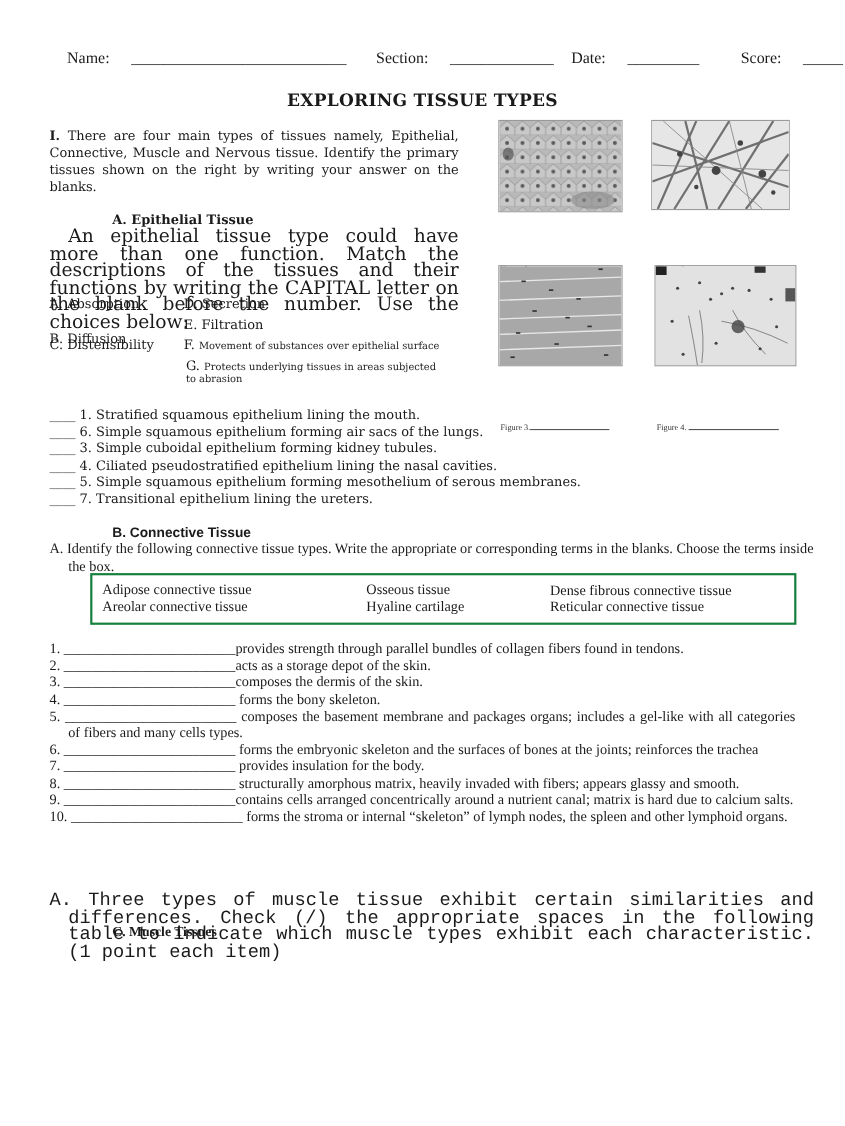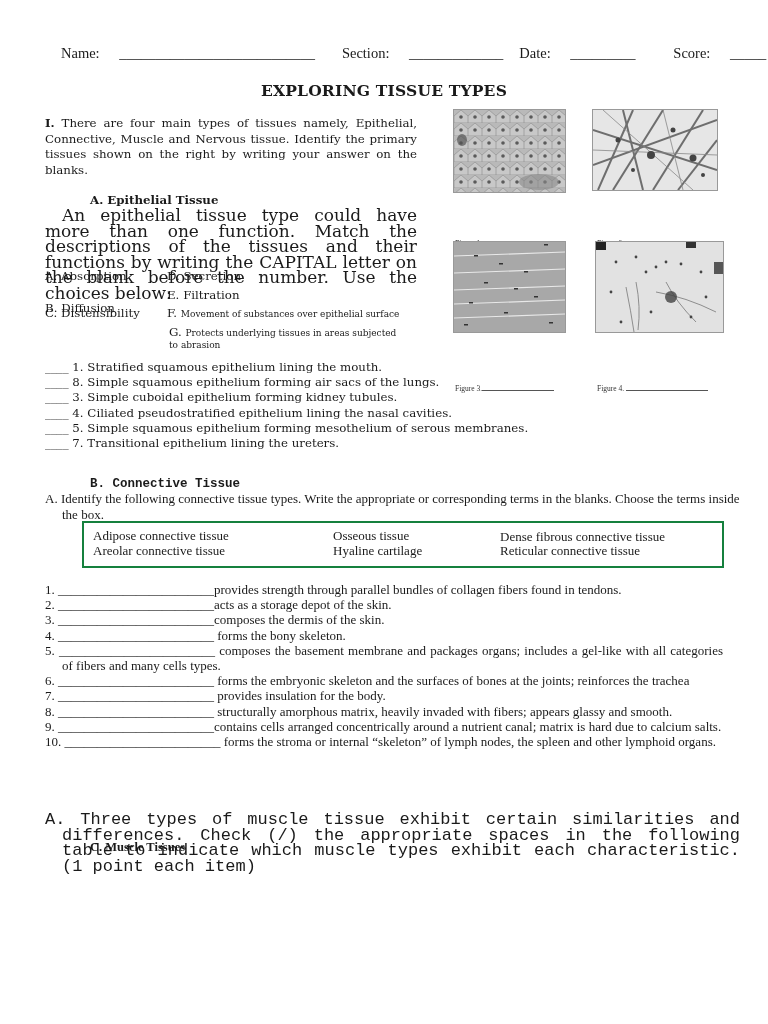--- a/index.html
+++ b/index.html
@@ -6,33 +6,33 @@
   body {
     width: 768px; height: 1024px; position: relative; overflow: hidden;
     font-family: "DejaVu Serif", "Liberation Serif", serif;
     color: #1a1a1a;
   }
   .abs { position: absolute; }
   .hdr { top: 45px; left: 45px; font-size: 13px; white-space: nowrap; font-family: "Liberation Serif", serif; font-size: 14.5px; }
   .hdr span { margin-right: 0; margin-left: 16px; }
   .title { top: 81px; left: 0; width: 768px; text-align: center; font-weight: bold; font-size: 15.5px; letter-spacing: 0.2px; }
   .intro { top: 116px; left: 45px; width: 372px; font-size: 11.8px; line-height: 15.6px; text-align: justify; }
-  .sechead { font-weight: bold; font-size: 11.8px; }
+  .sechead { font-weight: bold; font-size: 11.8px; margin-left: 12px; }
   .secA { top: 193px; left: 90px; }
   .epi-desc { top: 208px; left: 45px; width: 372px; font-size: 17px; line-height: 15.6px; text-align: justify; text-indent: 17px; }
   .choices { left: 45px; font-size: 11.8px; }
   .choice-row { position: absolute; white-space: nowrap; }
   .small-choice { font-size: 9px; }
-  .epi-items { top: 360px; left: 45px; font-size: 11.8px; line-height: 15.2px; }
+  .epi-items { top: 370px; left: 45px; font-size: 11.8px; line-height: 15.2px; }
   .epi-items div { white-space: nowrap; }
   .figures { top: 107px; left: 450px; width: 290px; height: 260px; }
   .fig-img { position: absolute; border: 1px solid #999; }
   .fig-cap { position: absolute; font-family: "Liberation Serif", serif; font-size: 7.5px; color: #333; white-space: nowrap; margin-top: 32px; }
   .fig-line { display: inline-block; border-bottom: 1px solid #555; height: 6px; vertical-align: baseline; }
-  .secB { top: 477px; left: 90px; font-family: Liberation Mono, monospace; font-size: 12.5px; text-align: center; }
+  .secB { top: 477px; left: 90px; font-family: Liberation Sans, sans-serif; font-size: 12.5px; text-align: center; }
   .ct-inst { top: 491px; left: 45px; width: 690px; font-family: "Liberation Serif", serif; font-size: 13px; line-height: 15.5px; }
   .hang { padding-left: 17px; text-indent: -17px; }
   .termbox { top: 521px; left: 82px; width: 638px; height: 43px; border: 2px solid #15803d; font-family: "Liberation Serif", serif; font-size: 13px; }
   .term { position: absolute; white-space: nowrap; }
   .ct-items { top: 582px; left: 45px; width: 678px; font-family: "Liberation Serif", serif; font-size: 13px; line-height: 15.2px; text-align: justify; }
   .ct-item { padding-left: 17px; text-indent: -17px; }
   .secC { top: 840px; left: 90px; font-family: "Liberation Serif", serif; font-size: 12.5px; }
   .mu-inst { top: 812px; left: 45px; width: 678px; font-family: Liberation Mono, monospace; font-size: 17px; line-height: 15.5px; text-align: justify; }
 </style>
 </head>
@@ -81,21 +81,21 @@
     <span>F.</span> <span class="small-choice">Movement of substances over epithelial surface</span>
   </div>
   <div class="choice-row" style="top:56px; left:124px;">
     <span>G.</span> <span class="small-choice">Protects underlying tissues in areas subjected</span>
   </div>
   <div class="choice-row small-choice" style="top:71px; left:124px;">to abrasion</div>
 </div>
 
 <div class="abs epi-items">
   <div><span>____</span> <span>1. Stratified squamous epithelium lining the mouth.</span></div>
-  <div><span>____</span> <span>8. Simple squamous epithelium forming air sacs of the lungs.</span></div>
+  <div><span>____</span> <span>6. Simple squamous epithelium forming air sacs of the lungs.</span></div>
   <div><span>____</span> <span>3. Simple cuboidal epithelium forming kidney tubules.</span></div>
   <div><span>____</span> <span>4. Ciliated pseudostratified epithelium lining the nasal cavities.</span></div>
   <div><span>____</span> <span>5. Simple squamous epithelium forming mesothelium of serous membranes.</span></div>
   <div><span>____</span> <span>7. Transitional epithelium lining the ureters.</span></div>
 </div>
 
 <div class="abs figures">
 
   <svg class="fig-img" style="left:3px; top:2px;" width="111" height="82">
     <defs>

